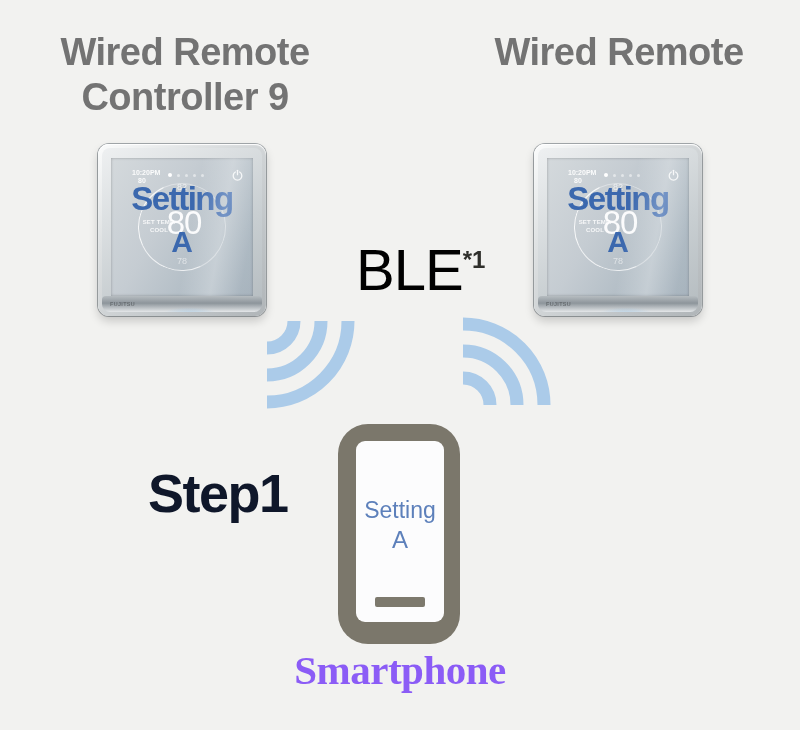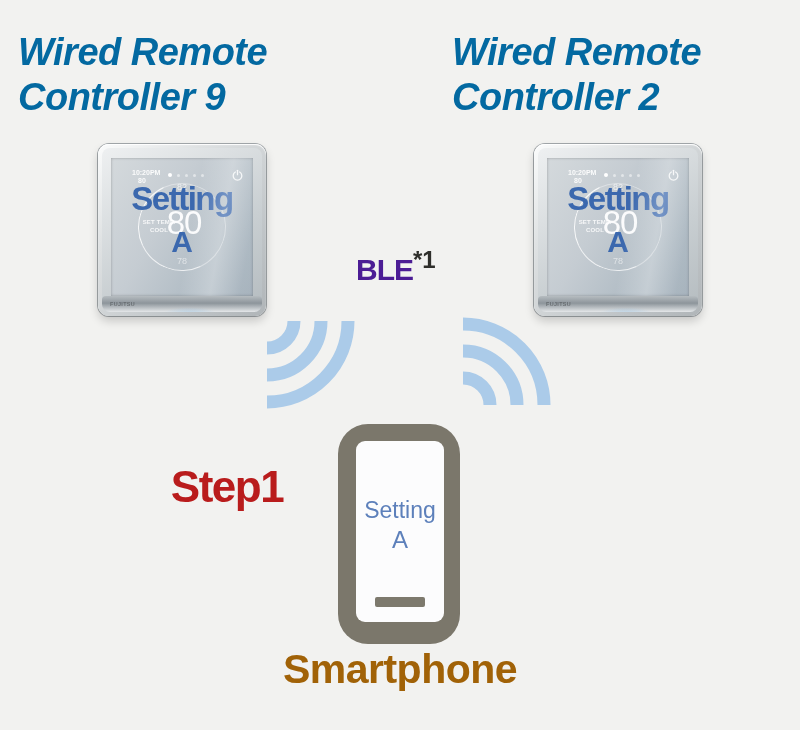--- a/index.html
+++ b/index.html
@@ -4,22 +4,22 @@
 <style>
   html,body{margin:0;padding:0;background:#e9e9e7;}
   .stage{
     position:relative;width:800px;height:730px;overflow:hidden;
     background:#f2f2f0;
     font-family:"Liberation Sans", sans-serif;
   }
   
   .dev-title{
     position:absolute;top:30px;width:334px;
-    text-align:left;font-size:38px;line-height:45px;font-weight:700;
-    color:#0369a1;letter-spacing:-0.5px;font-style:italic;
+    text-align:center;font-size:38px;line-height:45px;font-weight:700;
+    color:#737373;letter-spacing:-0.5px;
   }
   .dev-title.t1{left:18px;}
   .dev-title.t2{left:452px;}
 
   
   .controller{
     position:absolute;width:168px;height:172px;border-radius:11px;
     background:linear-gradient(135deg,#fbfcfc 0%,#dfe2e3 30%,#bfc4c7 75%,#b0b5b8 100%);
     box-shadow:0 5px 10px rgba(0,0,0,.18), inset 0 1px 1px #ffffff, 0 0 0 1px #a3a8ab;
   }
@@ -78,33 +78,33 @@
       linear-gradient(180deg,#b6bcc0 0%,#8d959b 45%,#e4e7e9 100%);
     display:flex;align-items:center;
   }
   .ctl-brand{
     margin-left:8px;font-size:6px;font-weight:700;color:#5f6468;
     letter-spacing:.4px;opacity:.85;transform:scale(.9);transform-origin:left center;
   }
 
   
   .ble{position:absolute;left:356px;top:247px;display:flex;align-items:flex-start;}
-  .ble .word{font-size:30px;line-height:46px;font-weight:700;letter-spacing:-1px;color:#4c1d95;}
+  .ble .word{font-size:58px;line-height:46px;font-weight:400;letter-spacing:-1px;color:#000000;}
   .ble .sup{font-size:24px;line-height:24px;font-weight:700;color:#2f2f2b;margin-top:1px;}
 
   
   .wifi{position:absolute;width:96px;height:96px;}
   .wifi.left{left:264px;top:318px;}
   .wifi.right{left:460px;top:312px;}
   .wifi path{fill:none;stroke:#abcbe9;stroke-width:13px;}
 
   
   .step{
-    position:absolute;top:462px;width:158px;text-align:center;
-    font-size:44px;font-weight:700;letter-spacing:-1.5px;color:#b91c1c;
+    position:absolute;top:462px;width:158px;
+    font-size:54px;font-weight:700;letter-spacing:-1.5px;color:#0f172a;
   }
   .step.s1{left:148px;}
   .step.s2{left:506px;}
 
   
   .phone{
     position:absolute;left:338px;top:424px;width:122px;height:220px;border-radius:30px;
     background:#7b776b;
   }
   .phone-screen{
@@ -113,35 +113,34 @@
   }
   .phone-text{position:absolute;left:0;top:56px;width:100%;text-align:center;color:#5d80bb;}
   .phone-text .l1{font-size:23px;line-height:26px;}
   .phone-text .l2{font-size:24px;line-height:28px;margin-top:3px;}
   .phone-bar{
     position:absolute;left:50%;bottom:15px;width:50px;height:10px;margin-left:-25px;
     background:#7d796d;border-radius:2px;
   }
   .phone-caption{
     position:absolute;left:250px;top:646px;width:300px;text-align:center;
-    font-size:41px;font-weight:700;letter-spacing:-0.5px;color:#a16207;
+    font-size:41px;font-weight:700;letter-spacing:-0.5px;color:#8b5cf6;font-family:Liberation Serif, serif;
   }
 </style>
 </head>
 <body>
 
 <div class="stage">
 
   <div class="dev-title t1">
     <div>Wired Remote</div>
     <div>Controller 9</div>
   </div>
   <div class="dev-title t2">
     <div>Wired Remote</div>
-    <div>Controller 2</div>
   </div>
 
   <div class="controller c1">
     <div class="ctl-screen">
       <div class="ctl-ring"></div>
       <div class="ctl-time">
         <span>10:20PM</span>
         <span class="sub">80</span>
       </div>
       <div class="ctl-dots">

